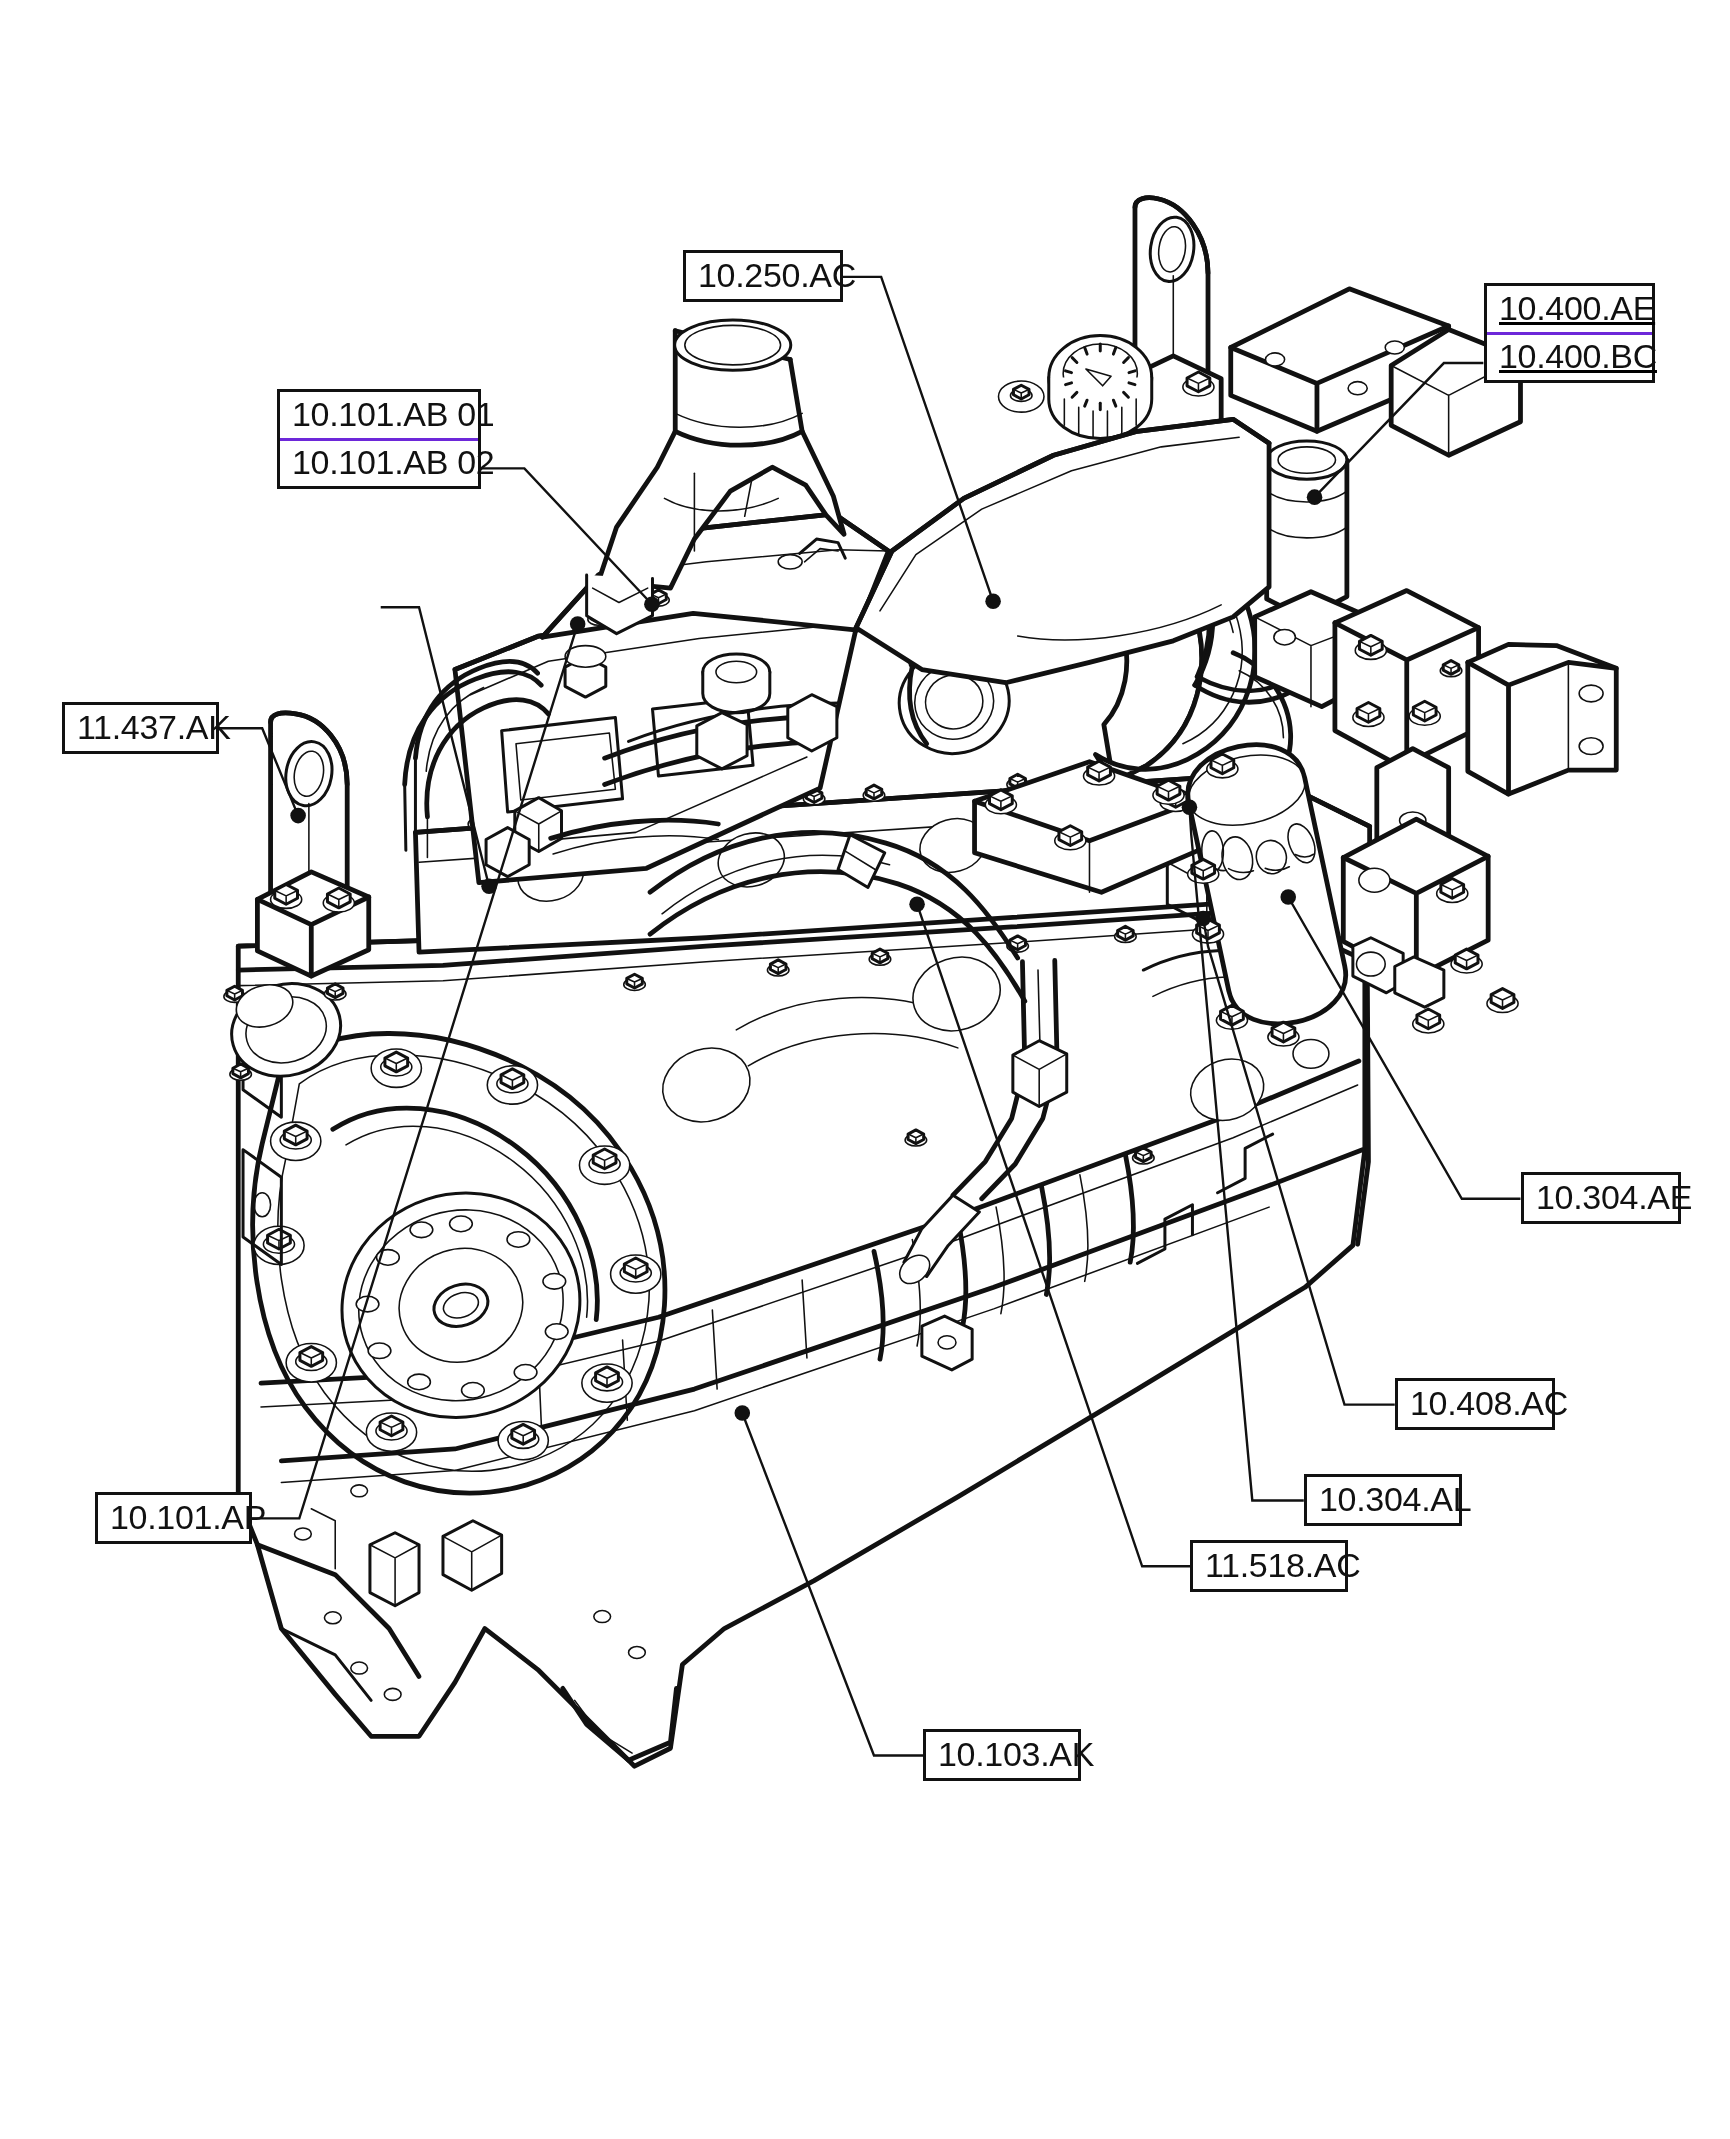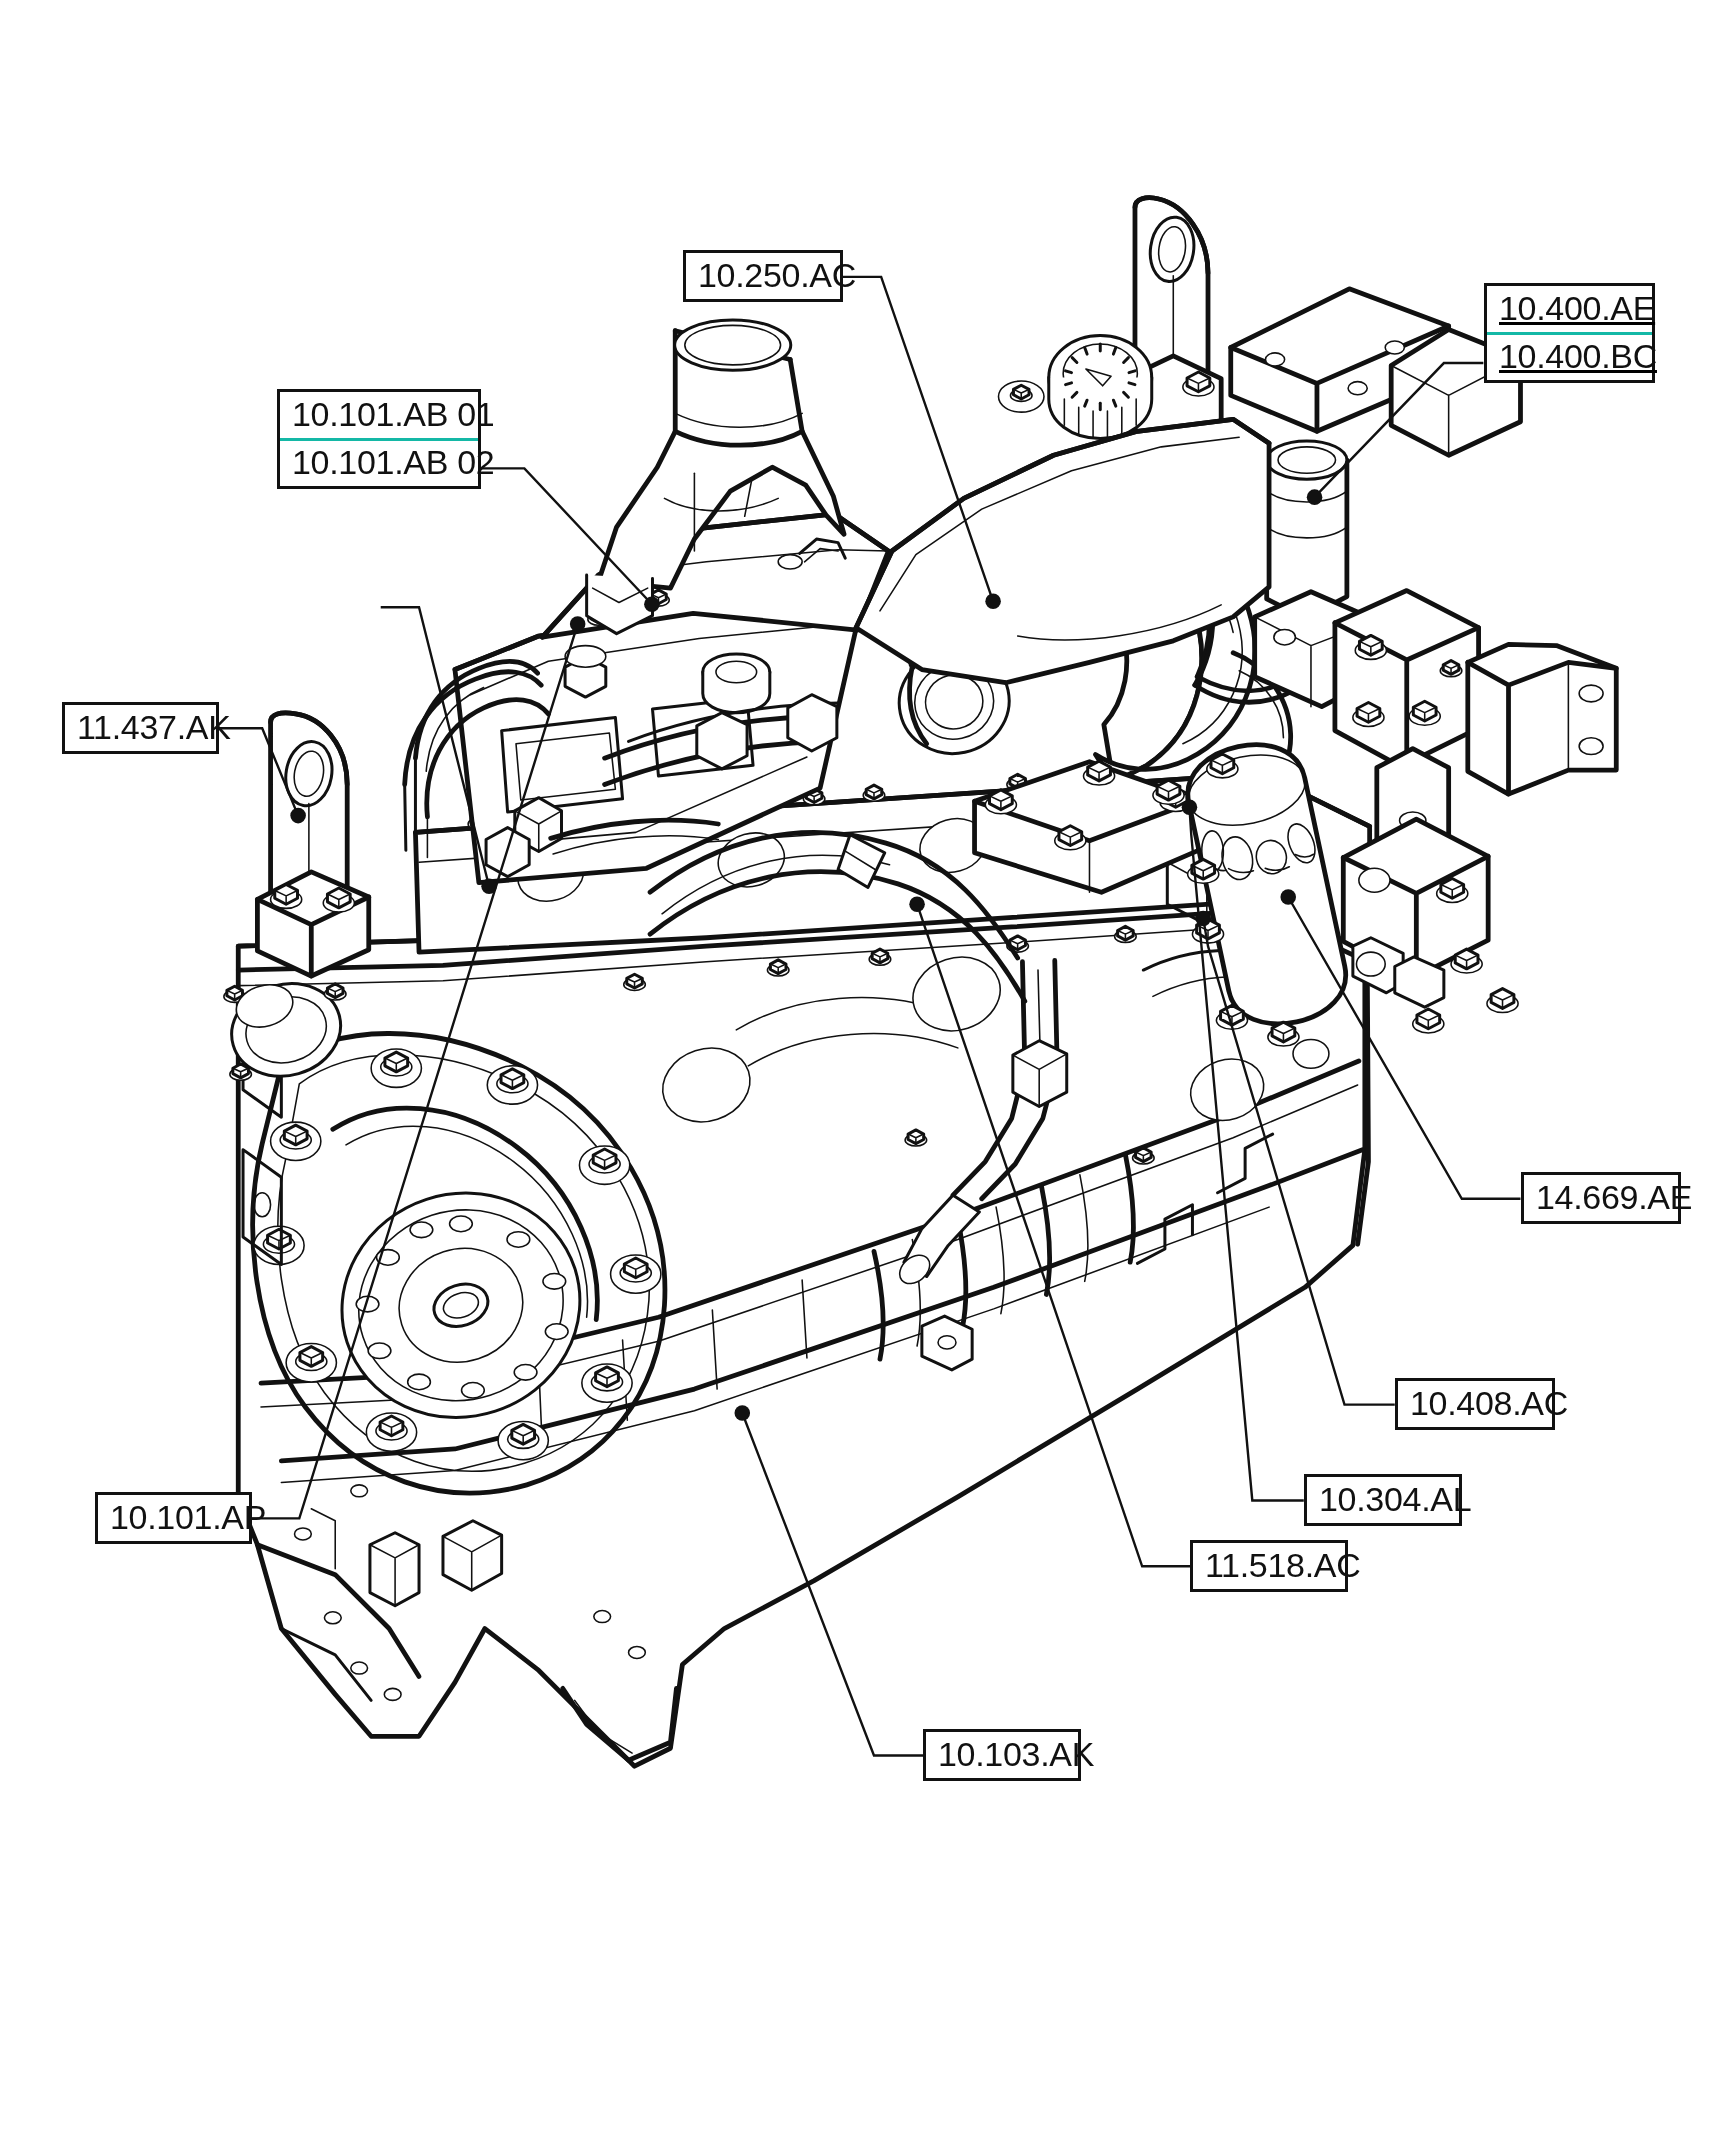--- a/index.html
+++ b/index.html
@@ -23,21 +23,21 @@
     z-index:40;
   }
   .callout .row{
     padding:3.6px 12px 6px 12px;
     font-size:34px;
     line-height:1.06;
     color:#111111;
     white-space:nowrap;
     letter-spacing:-0.3px;
   }
-  .callout .row + .row{border-top:3px solid #14b8a6;}
+  .callout .row + .row{border-top:3px solid #6d28d9;}
 </style>
 </head>
 <body>
 
 <div id="sheet">
 
   <svg id="drawing" viewBox="0 0 2890 3574" xmlns="http://www.w3.org/2000/svg">
     <defs>
       <style>
         .h{fill:none;stroke:#111;stroke-width:8;stroke-linecap:round;stroke-linejoin:round;}
@@ -621,21 +621,21 @@
     <div class="row">10.101.AB 01</div>
     <div class="row">10.101.AB 02</div>
   </div>
 
 
   <div class="callout" style="left:62px;top:690px;width:157px;">
     <div class="row">11.437.AK</div>
   </div>
 
   <div class="callout" style="left:1521px;top:1160px;width:160px;">
-    <div class="row">14.669.AE</div>
+    <div class="row">10.304.AE</div>
   </div>
 
   <div class="callout" style="left:1395px;top:1366px;width:160px;">
     <div class="row">10.408.AC</div>
   </div>
 
   <div class="callout" style="left:1304px;top:1462px;width:158px;">
     <div class="row">10.304.AL</div>
   </div>
 

